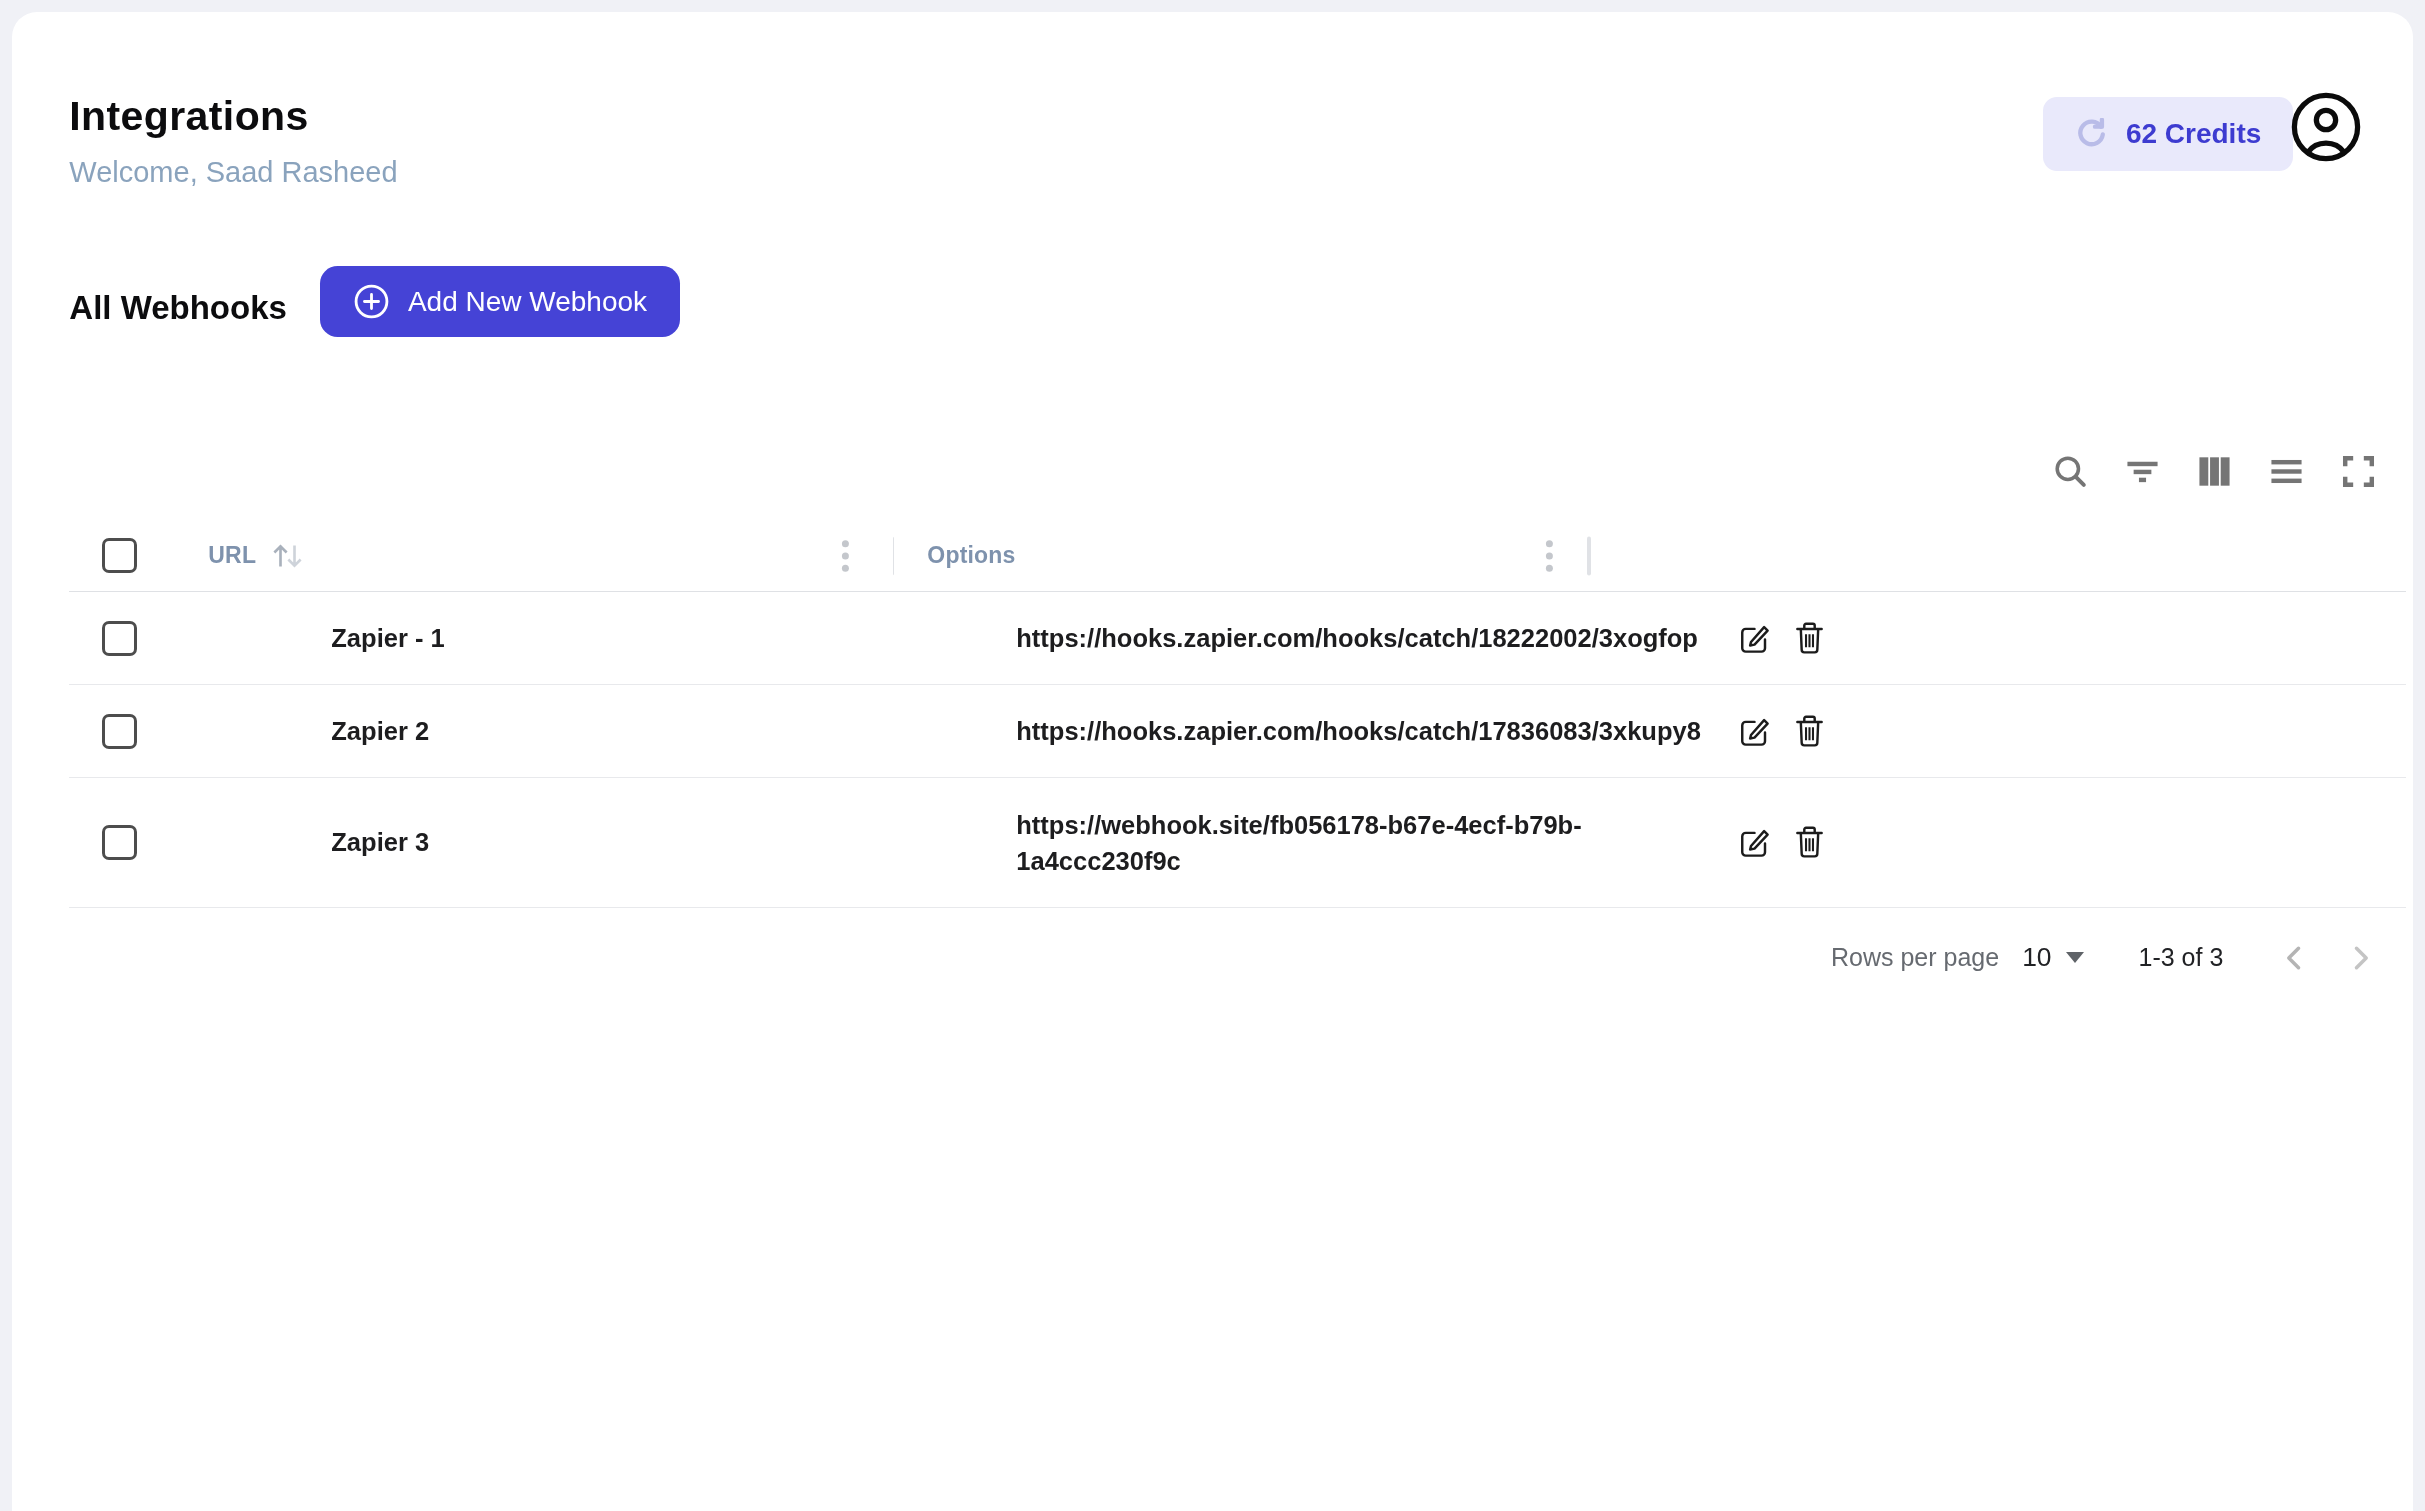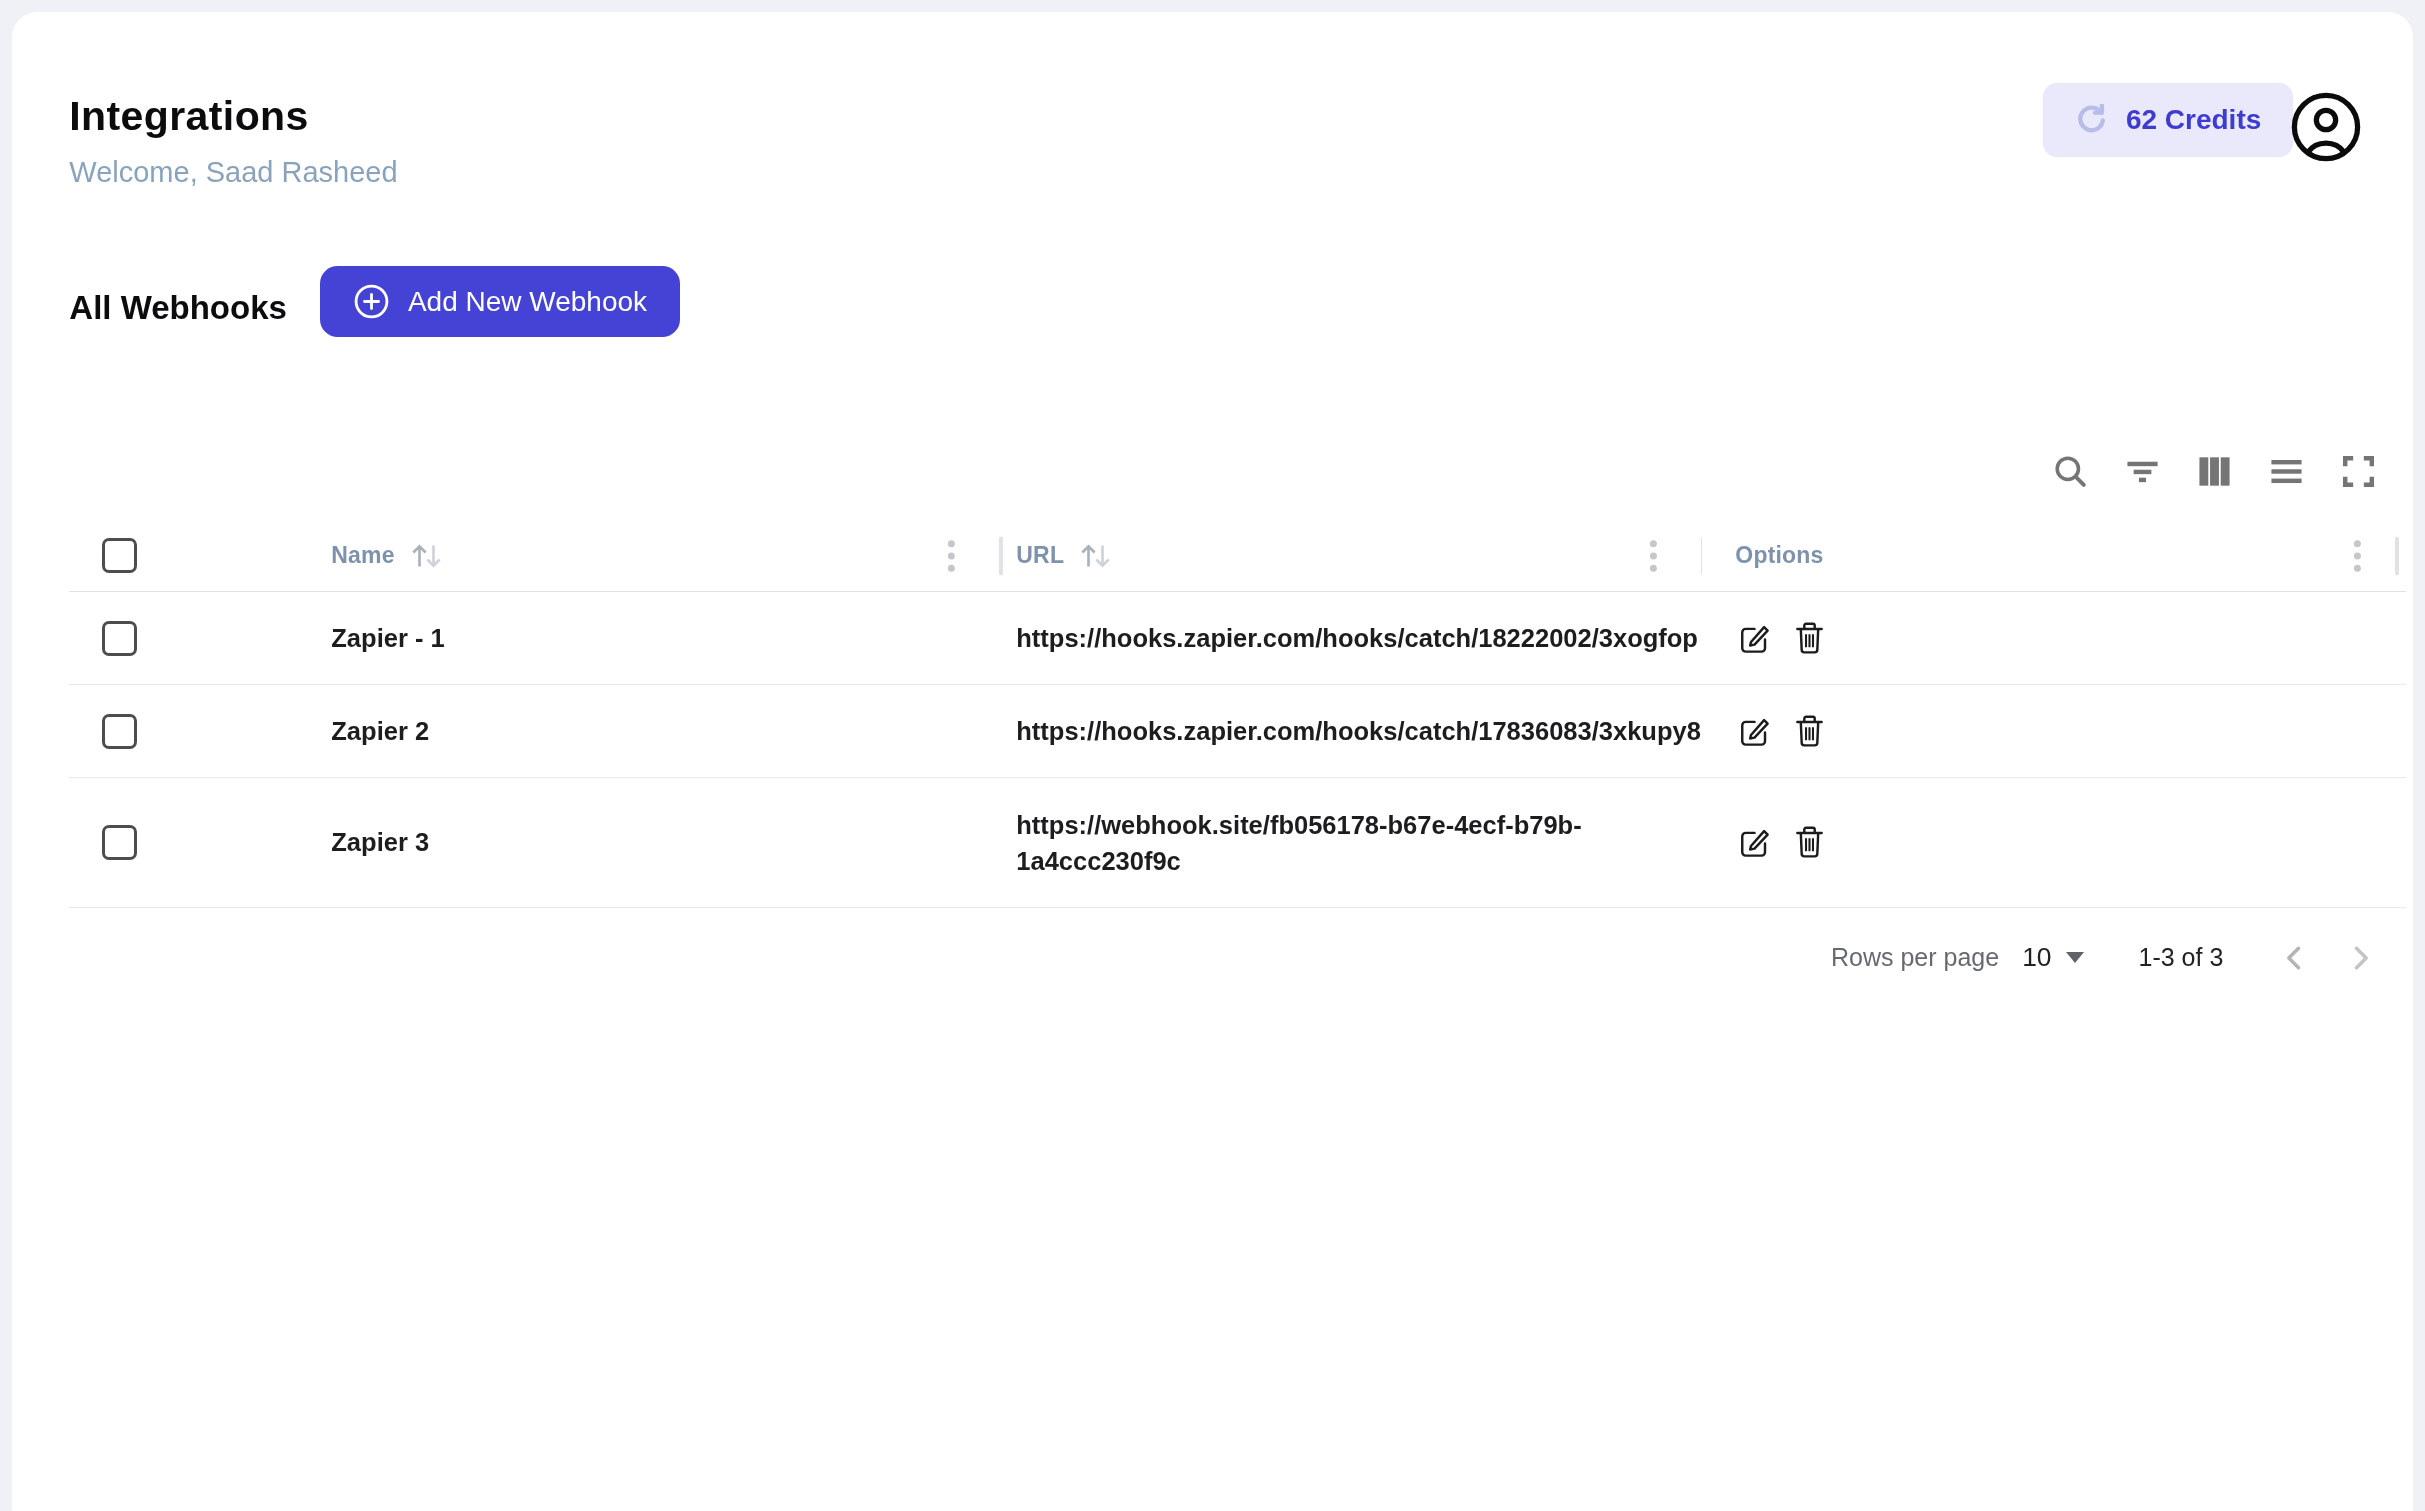--- a/index.html
+++ b/index.html
@@ -17,21 +17,21 @@
   
   .page-title {
     position:absolute; left:57px; top:81px;
     font-size:41px; font-weight:800; color:#0c0c0e; letter-spacing:0.4px;
   }
   .welcome {
     position:absolute; left:57px; top:144px;
     font-size:29px; font-weight:400; color:#8aa3bd;
   }
   .credits-pill {
-    position:absolute; left:2031px; top:71px; height:74px;
+    position:absolute; left:2031px; top:85px; height:74px;
     background:#e9e9fb; border-radius:14px; border:none; cursor:pointer;
     display:flex; align-items:center; gap:17.6px; padding:14px 32px;
     font-family:"Liberation Sans", sans-serif;
   }
   .credits-pill span { font-size:28px; font-weight:700; color:#3d3bd0; }
   .avatar-btn {
     position:absolute; left:2278px; top:79px; width:72px; height:72px;
     background:none; border:none; cursor:pointer;
   }
   
@@ -191,35 +191,20 @@
         <path d="M16 37 H7 V28" fill="none" stroke="#757575" stroke-width="5"></path>
       </svg>
     </button>
   </div>
 
   <div class="table">
 
     <div class="thead">
       <div class="col-check">
         <div class="checkbox"></div>
-      </div>
-      <div class="col-name">
-        <span class="hdr-label">Name</span>
-        <svg class="sort-ic" width="35" height="30" viewBox="0 0 40 34">
-          <path d="M12 29 V7 M5 13 L12 6 L19 13" fill="none" stroke="#a9b1bc" stroke-width="3"></path>
-          <path d="M28 5 V27 M21 21 L28 28 L35 21" fill="none" stroke="#ced3da" stroke-width="3"></path>
-        </svg>
-        <button class="kebab-btn">
-          <svg width="8.8" height="35" viewBox="0 0 10 40">
-            <circle cx="5" cy="6" r="4" fill="#c4c7cc"></circle>
-            <circle cx="5" cy="20" r="4" fill="#c4c7cc"></circle>
-            <circle cx="5" cy="34" r="4" fill="#c4c7cc"></circle>
-          </svg>
-        </button>
-        <span class="col-sep"></span>
       </div>
       <div class="col-url">
         <span class="hdr-label">URL</span>
         <svg class="sort-ic" width="35" height="30" viewBox="0 0 40 34">
           <path d="M12 29 V7 M5 13 L12 6 L19 13" fill="none" stroke="#a9b1bc" stroke-width="3"></path>
           <path d="M28 5 V27 M21 21 L28 28 L35 21" fill="none" stroke="#ced3da" stroke-width="3"></path>
         </svg>
         <button class="kebab-btn">
           <svg width="8.8" height="35" viewBox="0 0 10 40">
             <circle cx="5" cy="6" r="4" fill="#c4c7cc"></circle>

